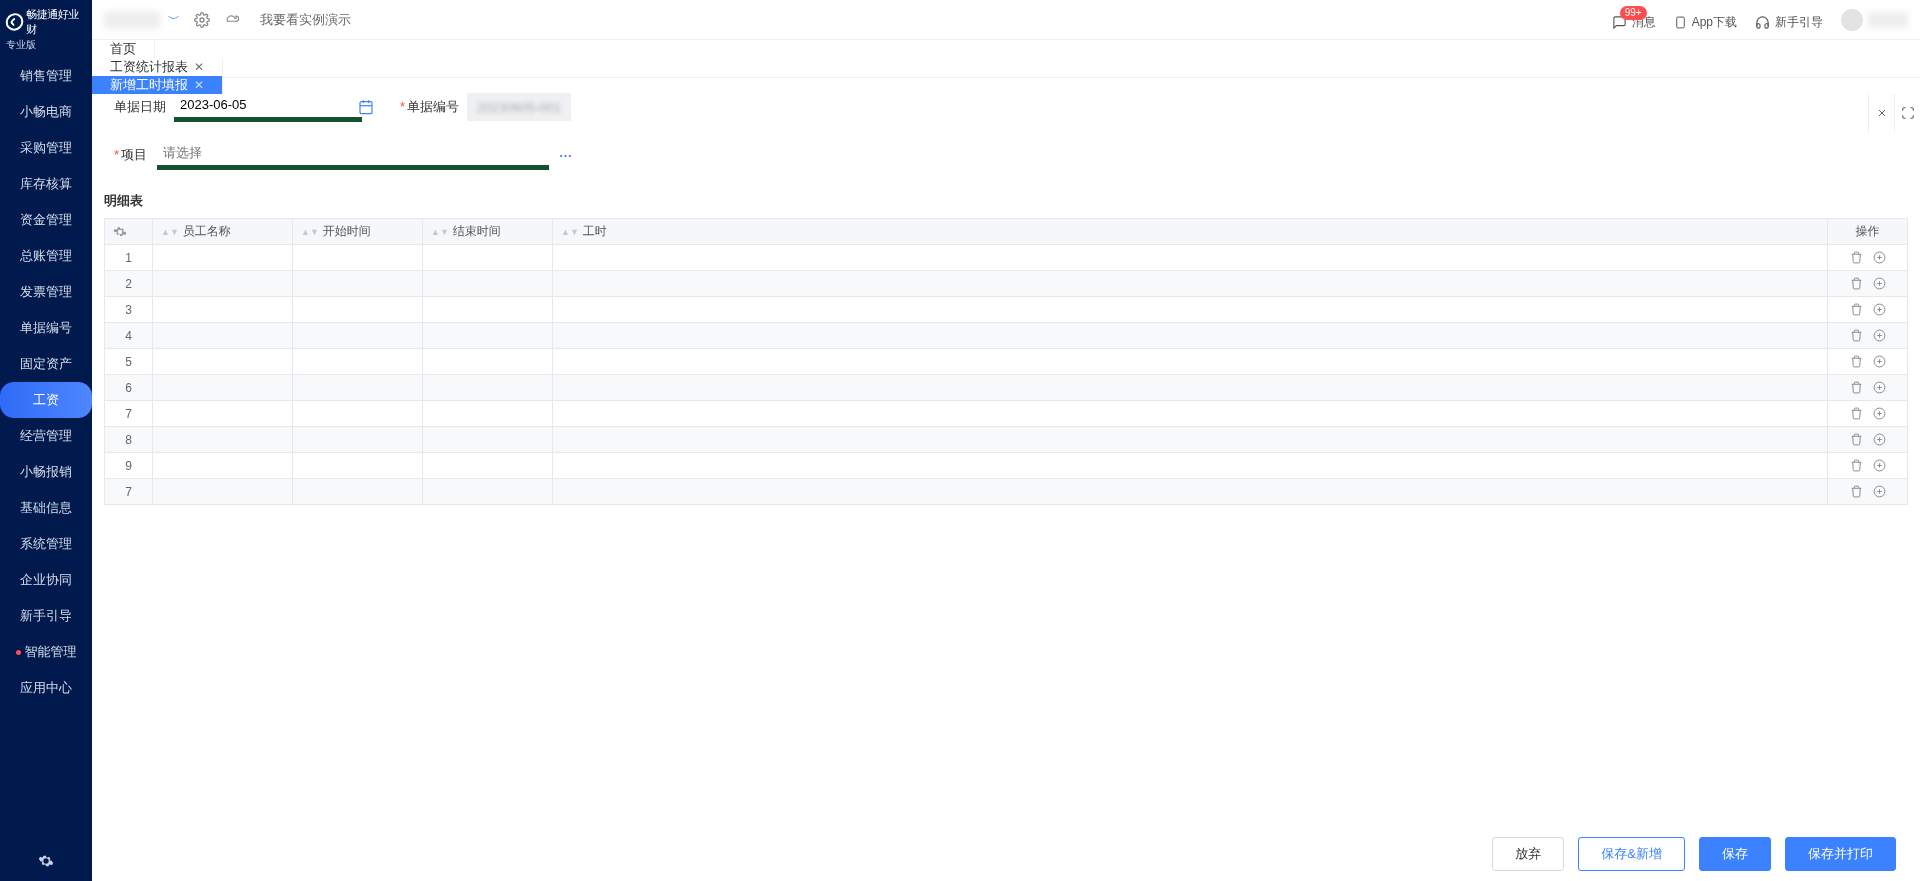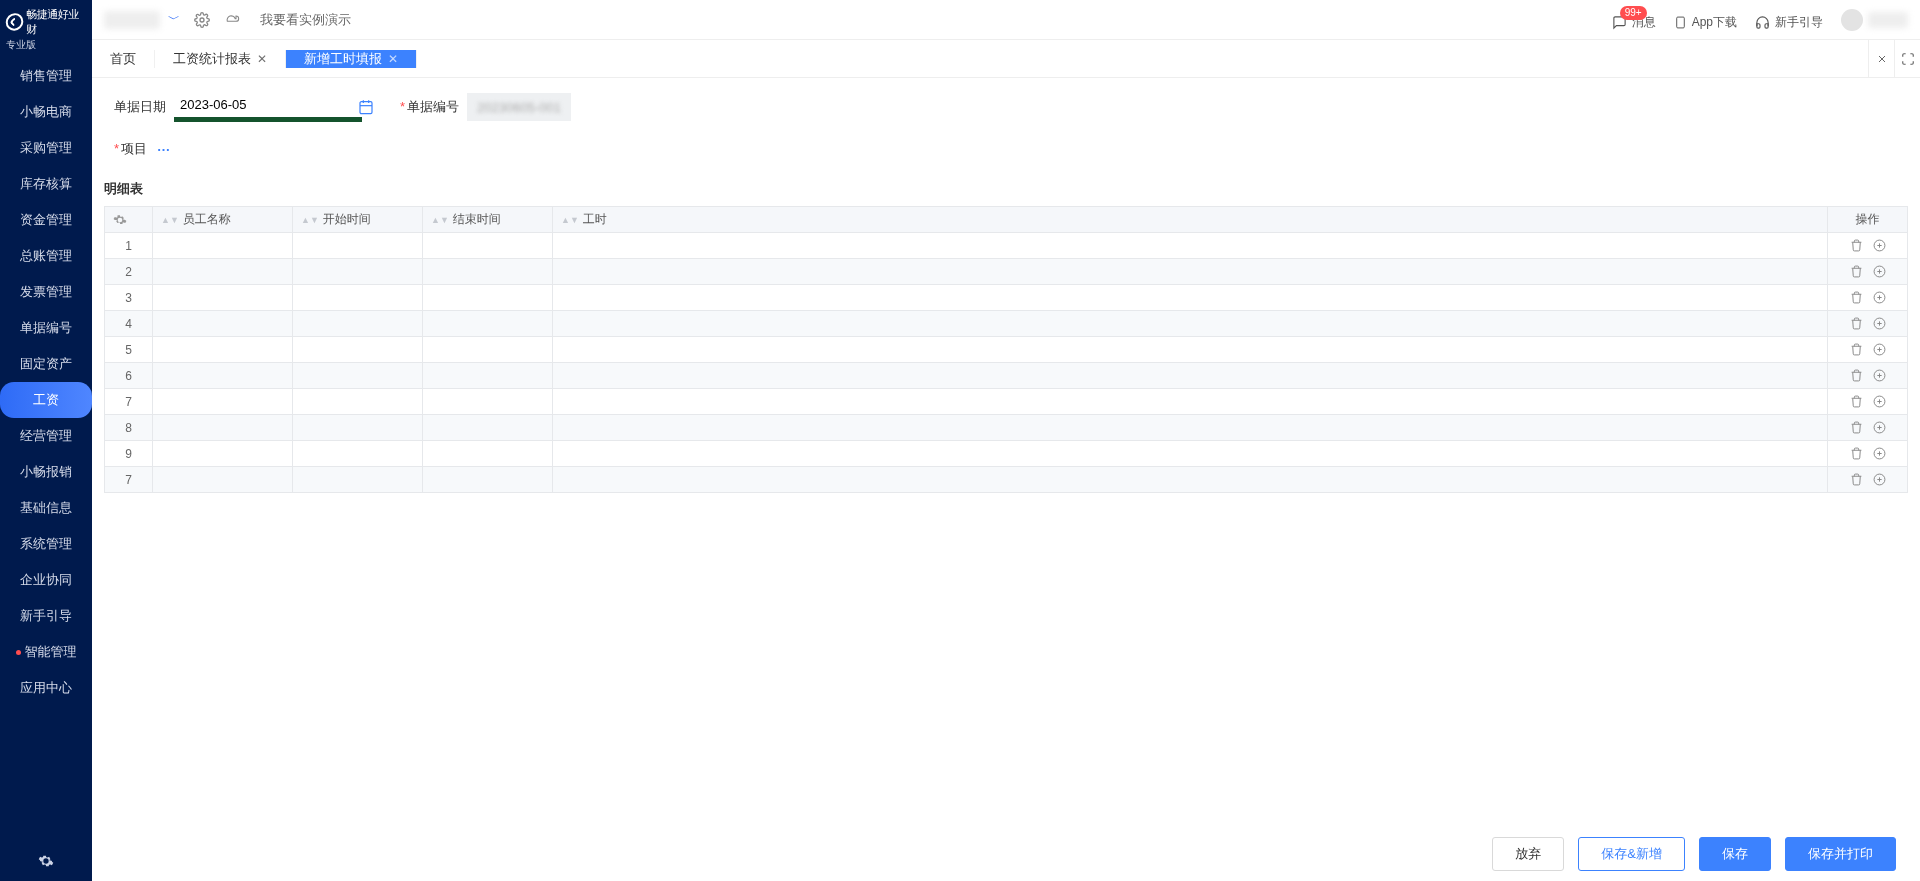--- a/index.html
+++ b/index.html
@@ -31,21 +31,21 @@
 .topbar .ico { color:#888; cursor:pointer; }
 .demo-link { display:flex; align-items:center; gap:20px; color:#666; cursor:pointer; }
 .spacer { flex:1; }
 .tb-right { display:flex; align-items:flex-end; gap:18px; }
 .tb-item { display:flex; align-items:center; gap:5px; color:#555; cursor:pointer; position:relative; font-size:12px; }
 .badge { position:absolute; top:-8px; left:8px; background:#ff4d4f; color:#fff; font-size:10px; padding:0 5px; border-radius:8px; line-height:14px; }
 .avatar { width:22px; height:22px; border-radius:50%; background:#e3e3e3; }
 .uname { filter:blur(3px); background:#eee; width:40px; height:16px; border-radius:2px; }
 
 
-.tabs { height:38px; display:flex; align-items:center; border-bottom:1px solid #eee; position:relative; }
+.tabs { height:38px; display:flex; align-items:flex-start; border-bottom:1px solid #eee; position:relative;flex-direction:column; }
 .tab { display:flex; align-items:center; padding:0 18px; gap:6px; font-size:13px; color:#333; cursor:pointer; border-right:1px solid #f0f0f0; }
 .tab.active { background:#3c82fe; color:#fff; }
 .tab .close { font-size:12px; opacity:.7; cursor:pointer; }
 .tabs-end { margin-left:auto; display:flex; align-items:center; }
 .tabs-end .ib { width:26px; height:38px; display:flex; align-items:center; justify-content:center; border-left:1px solid #eee; cursor:pointer; color:#666; }
 
 
 .form-area { padding:14px 22px 4px; }
 .form-row { display:flex; align-items:center; gap:26px; margin-bottom:18px; }
 .fld { display:flex; align-items:center; gap:8px; }
@@ -254,20 +254,21 @@
         <div class="fld">
           <label><span class="req">*</span><span>单据编号</span></label>
           <div class="code-box">
               <span>20230605-001</span>
             </div>
         </div>
       </div>
       <div class="form-row">
         <div class="fld proj-wrap">
           <label><span class="req">*</span><span>项目</span></label>
+          <input class="inp proj-inp" placeholder="请选择" style="">
           <span class="more-dots">⋯</span>
         </div>
       </div>
     </div>
 
     <div class="sec-title">明细表</div>
 
     <div class="tbl-wrap">
       <table>
         <colgroup>

